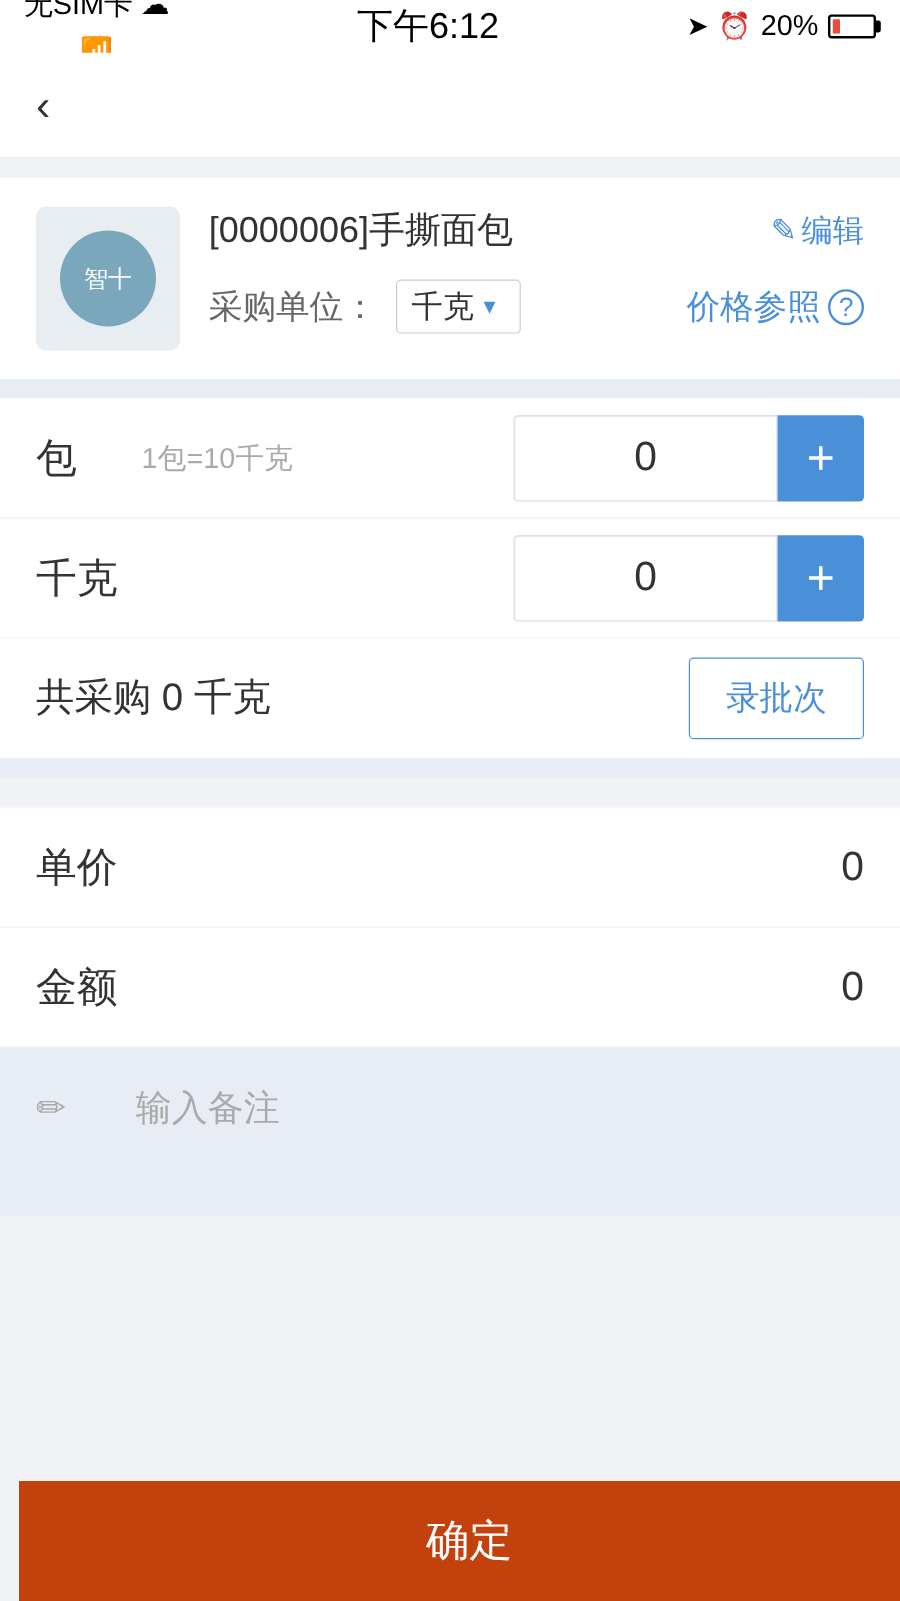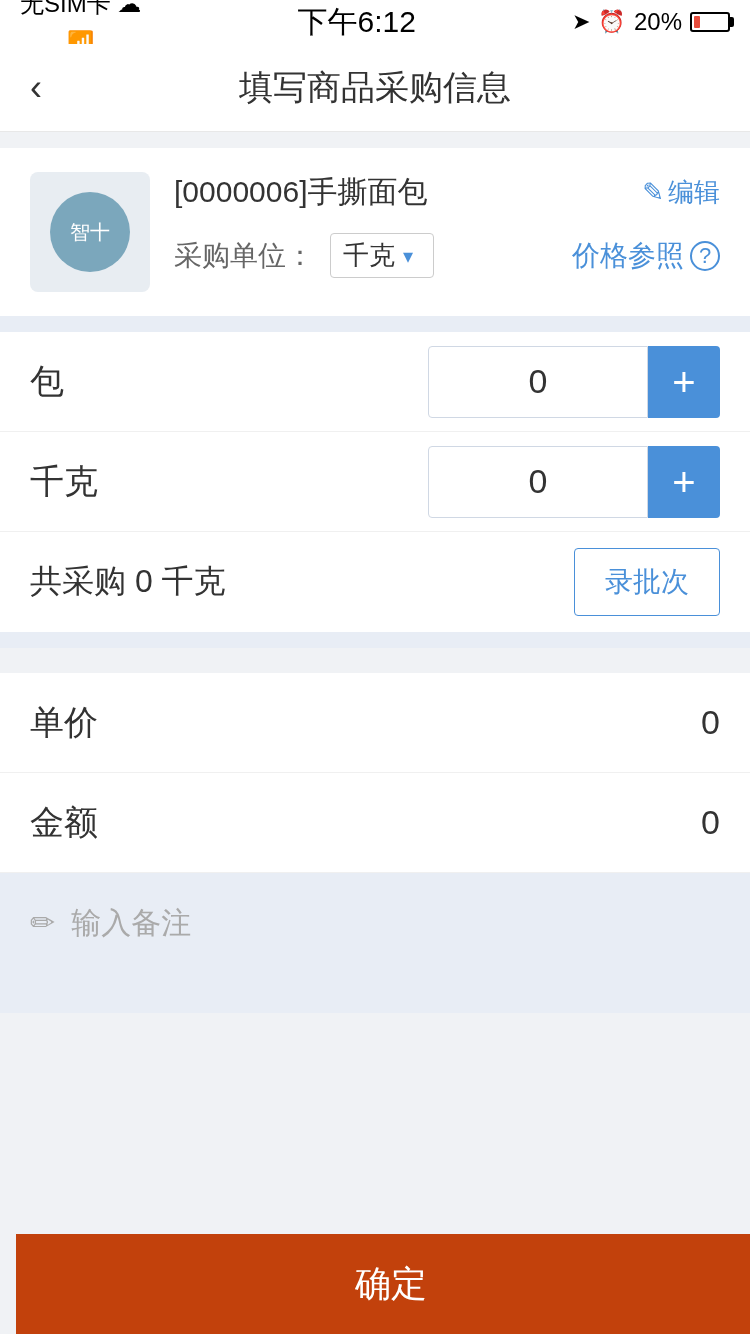--- a/index.html
+++ b/index.html
@@ -262,21 +262,21 @@
     .remarks-section {
       background: #e8edf5;
       padding: 30px;
       margin-top: 0;
       min-height: 140px;
       display: flex;
       align-items: flex-start;
       gap: 16px;
     }
     .remarks-icon { color: #aaa; font-size: 30px; margin-top: 2px; }
-    .remarks-placeholder { font-size: 30px; color: #aaa; }
+    .remarks-placeholder { font-size: 30px; color: #aaa; margin-left: 42px; }
 
     
     .confirm-btn-wrap {
       position: fixed;
       bottom: 0;
       left: 16px;
       width: 750px;
       background: #c2410c;
       height: 100px;
       display: flex;
@@ -306,21 +306,20 @@
     <span style="font-size:22px;">⏰</span>
     <span>20%</span>
     <div class="battery-icon">
       <div class="battery-fill"></div>
     </div>
   </div>
 </div>
 
 <div class="nav-bar">
   <div class="nav-back">‹</div>
-  <div class="nav-title">填写商品采购信息</div>
 </div>
 
 <div class="product-card">
   <div class="product-img">
     <div class="product-img-logo">
       <span>智十</span>
     </div>
   </div>
   <div class="product-info">
     <div class="product-name-row">
@@ -343,20 +342,21 @@
     </div>
   </div>
 </div>
 
 <div class="section-divider"></div>
 
 <div class="input-section">
 
   <div class="input-row">
     <span class="input-label">包</span>
+    <span class="input-sublabel">1包=10千克</span>
     <div class="input-field-wrap">
       <input class="input-field" type="text" value="0" style="">
       <button class="plus-btn">
         <span>+</span>
       </button>
     </div>
   </div>
 
   <div class="input-row">
     <span class="input-label">千克</span>

